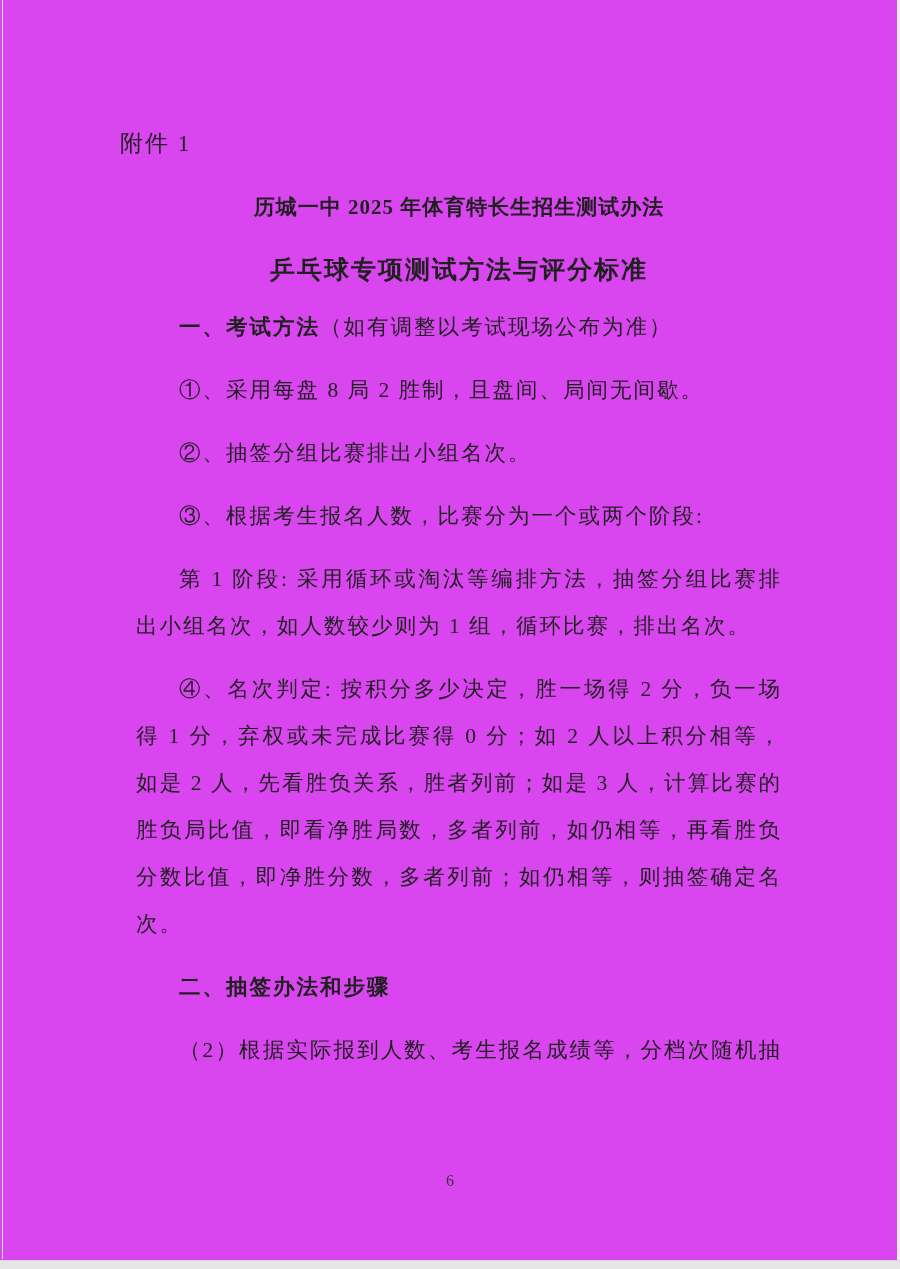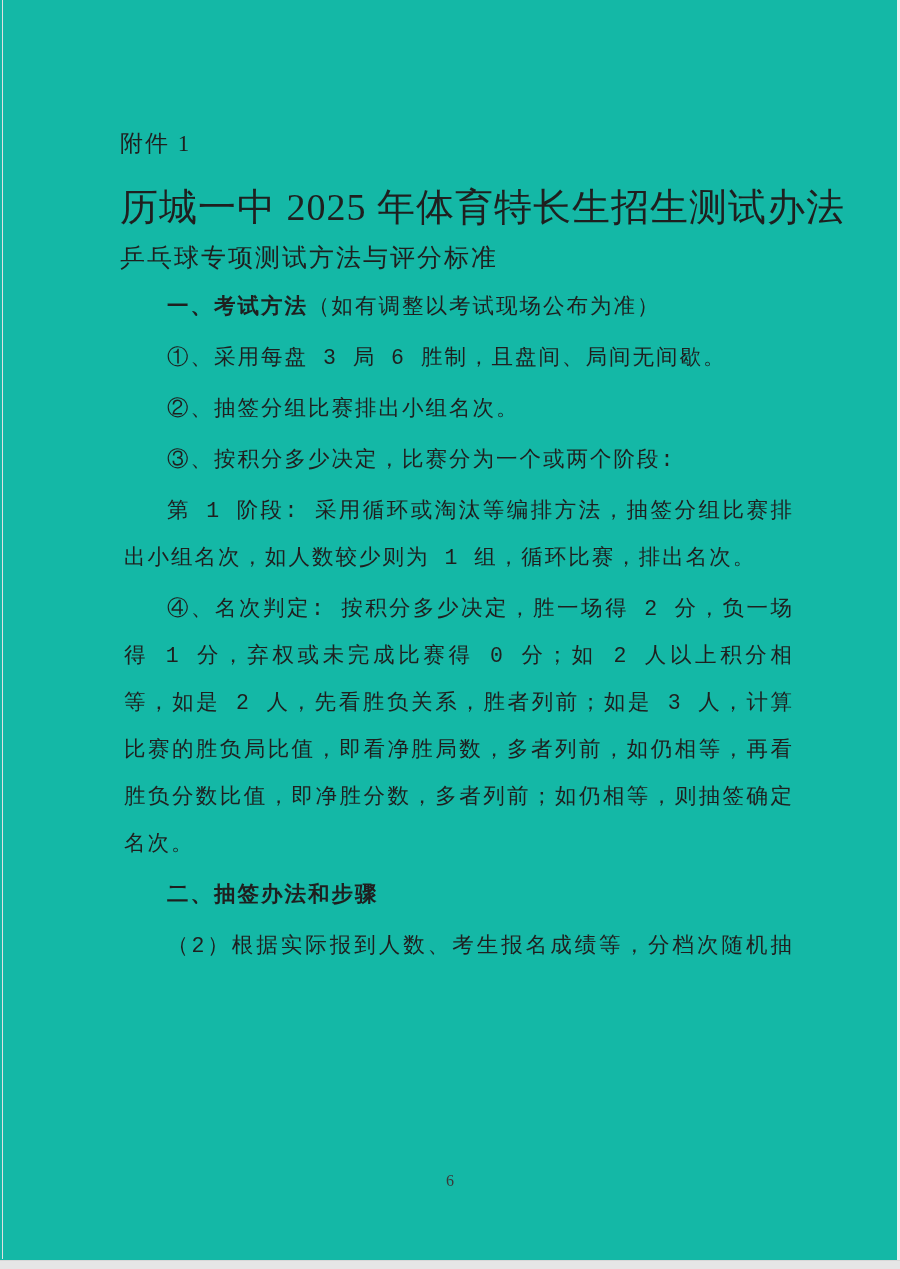--- a/index.html
+++ b/index.html
@@ -11,21 +11,21 @@
     height: 1269px;
     position: relative;
     overflow: hidden;
     background: #fcfcfc;
     color: #1f1f1f;
     font-family: "Liberation Serif", "DejaVu Serif", serif;
   }
   .paper {
     position: absolute;
     inset: 0;
-    background: #14b8a6;
+    background: #d946ef;
   }
   .edge-left {
     position: absolute;
     left: 2px; top: 0; bottom: 10px;
     width: 1px;
     background: #e0e0e0;
   }
   .edge-right {
     position: absolute;
     right: 0; top: 0; bottom: 0;
@@ -46,46 +46,46 @@
     width: 678px;
   }
   .attachment-label {
     margin-top: 128px;
     font-size: 23px;
     line-height: 32px;
     letter-spacing: 2px;
   }
   .doc-title {
     margin-top: 26px;
-    font-size: 38px;
+    font-size: 21px;
     line-height: 42px;
-    font-weight: normal;
+    font-weight: bold;
     text-align: center;
     letter-spacing: 1px;
     white-space: nowrap;
   }
   .doc-subtitle {
-    margin-top: 12px;
+    margin-top: 24px;
     font-size: 25px;
     line-height: 36px;
-    font-weight: normal;
+    font-weight: bold;
+    text-align: center;
     letter-spacing: 2px;
   }
   .body-text {
     margin-top: 8px;
     font-size: 21.5px;
     line-height: 47px;
     letter-spacing: 2px;
     text-align: justify;
     text-justify: inter-character;
   }
   .para {
-    margin: 4px;
+    margin: 16px;
     text-indent: 2em;
-    font-family: Liberation Mono, monospace;
   }
   .para .bold {
     font-weight: bold;
   }
   .para.fill-last {
     text-align-last: justify;
   }
   .page-number {
     position: absolute;
     left: 0;
@@ -107,25 +107,25 @@
     <div class="attachment-label">附件 1</div>
 
     <div class="doc-title">历城一中 2025 年体育特长生招生测试办法</div>
 
     <div class="doc-subtitle">乒乓球专项测试方法与评分标准</div>
 
     <div class="body-text">
 
       <p class="para"><span class="bold">一、考试方法</span><span>（如有调整以考试现场公布为准）</span></p>
 
-      <p class="para"><span>①、采用每盘 3 局 6 胜制，且盘间、局间无间歇。</span></p>
+      <p class="para"><span>①、采用每盘 8 局 2 胜制，且盘间、局间无间歇。</span></p>
 
       <p class="para"><span>②、抽签分组比赛排出小组名次。</span></p>
 
-      <p class="para"><span>③、按积分多少决定，比赛分为一个或两个阶段:</span></p>
+      <p class="para"><span>③、根据考生报名人数，比赛分为一个或两个阶段:</span></p>
 
       <p class="para"><span>第 1 阶段: 采用循环或淘汰等编排方法，抽签分组比赛排出小组名次，如人数较少则为 1 组，循环比赛，排出名次。</span></p>
 
 
       <p class="para"><span>④、名次判定: 按积分多少决定，胜一场得 2 分，负一场得 1 分，弃权或未完成比赛得 0 分；如 2 人以上积分相等，如是 2 人，先看胜负关系，胜者列前；如是 3 人，计算比赛的胜负局比值，即看净胜局数，多者列前，如仍相等，再看胜负分数比值，即净胜分数，多者列前；如仍相等，则抽签确定名次。</span></p>
 
       <p class="para"><span class="bold">二、抽签办法和步骤</span></p>
 
 
       <p class="para fill-last"><span>（2）根据实际报到人数、考生报名成绩等，分档次随机抽</span></p>

